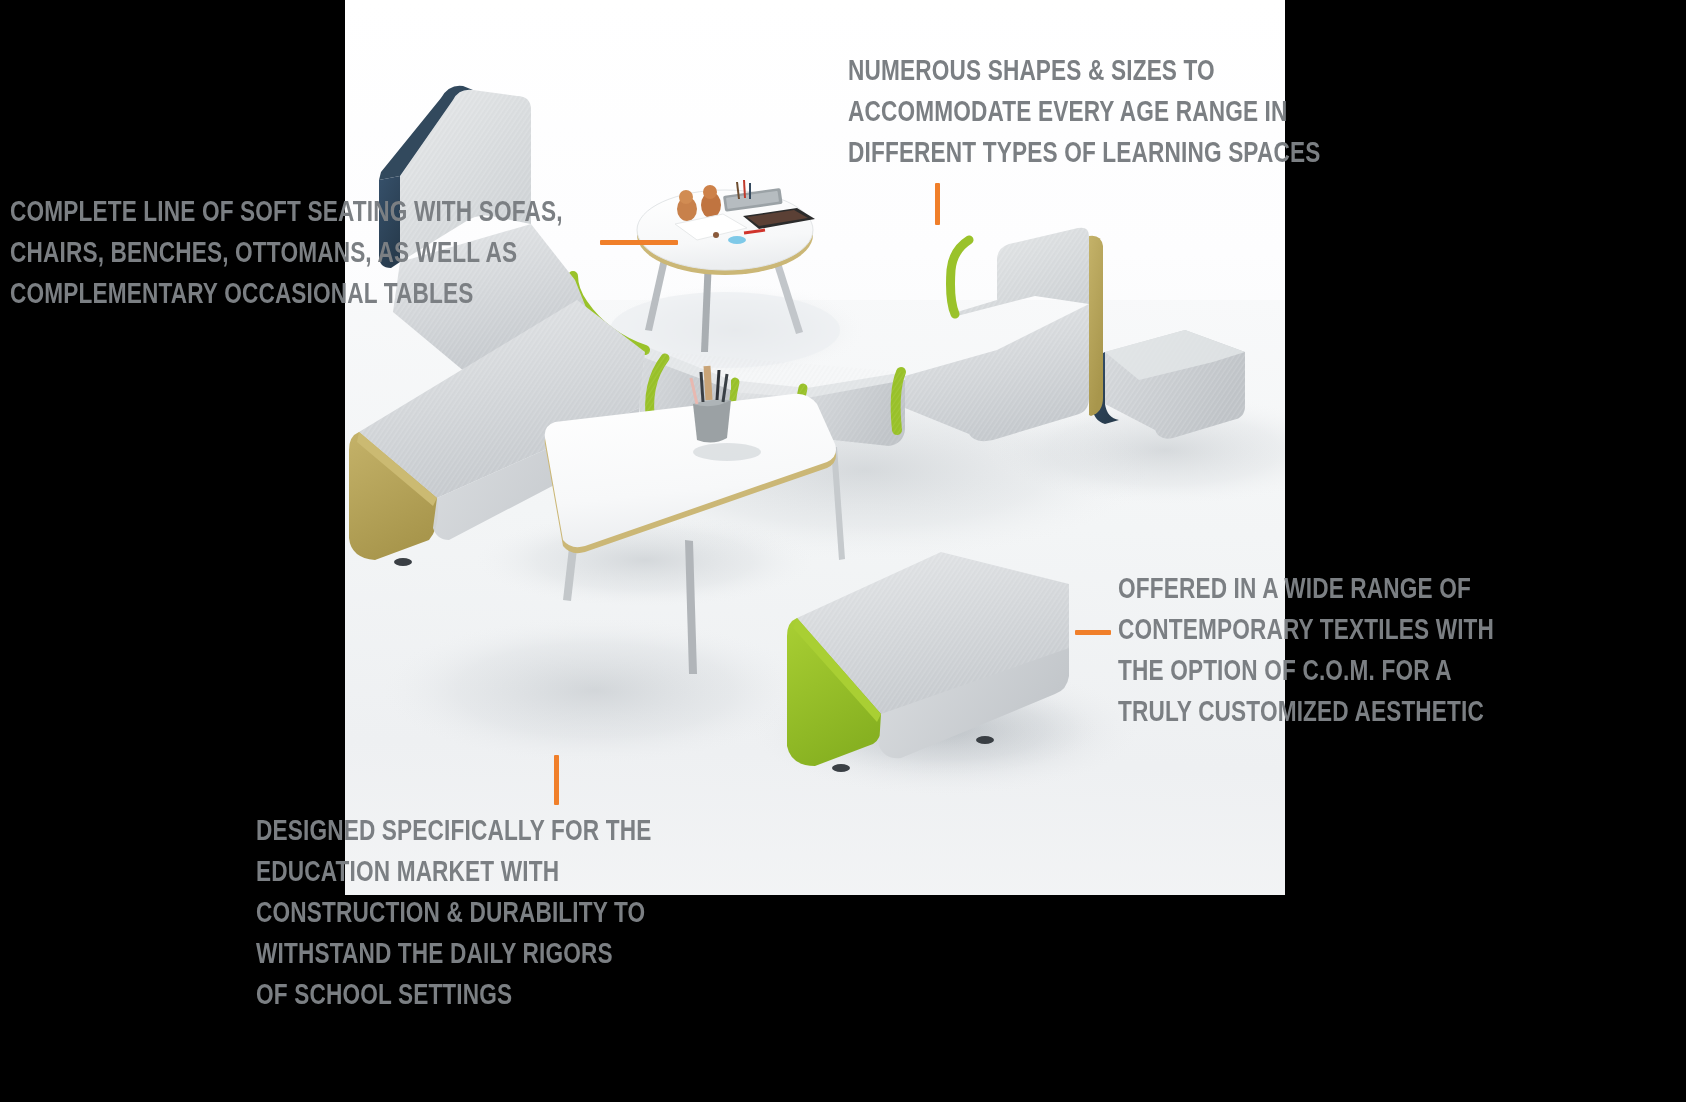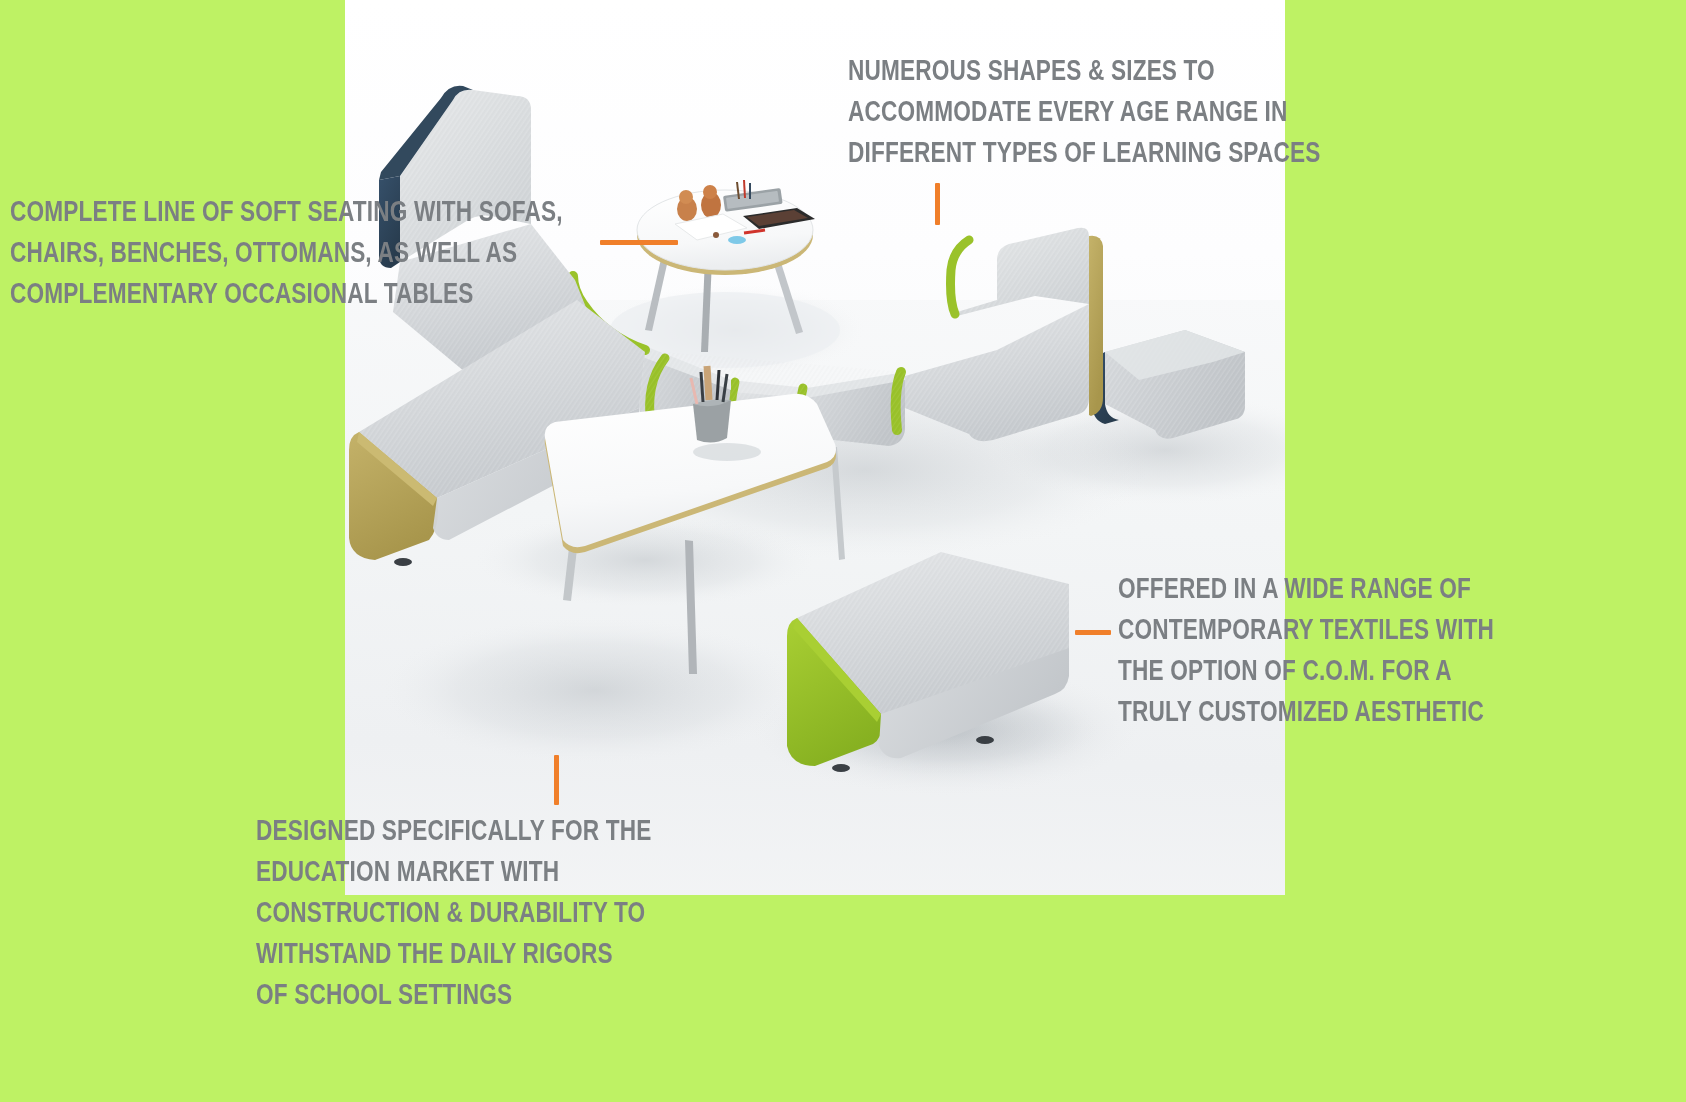--- a/index.html
+++ b/index.html
@@ -6,21 +6,21 @@
   * { box-sizing: border-box; margin:0; padding:0; }
   html, body {
     width: 1686px; height: 1102px;
     background: #ffffff;
     font-family: "Liberation Sans", "DejaVu Sans", sans-serif;
     overflow: hidden;
   }
   #stage {
     position: relative;
     width: 1686px; height: 1102px;
-    background: #bef264;
+    background: #000000;
     overflow: hidden;
   }
 
   
   #photo {
     position: absolute;
     left: 345px; top: 0px;
     width: 940px; height: 895px;
     overflow: hidden;
     background:

